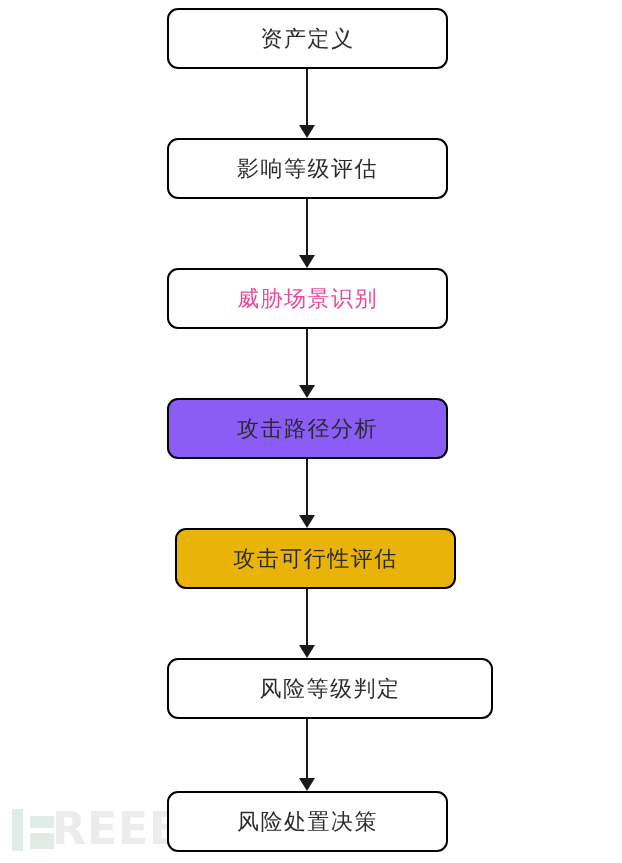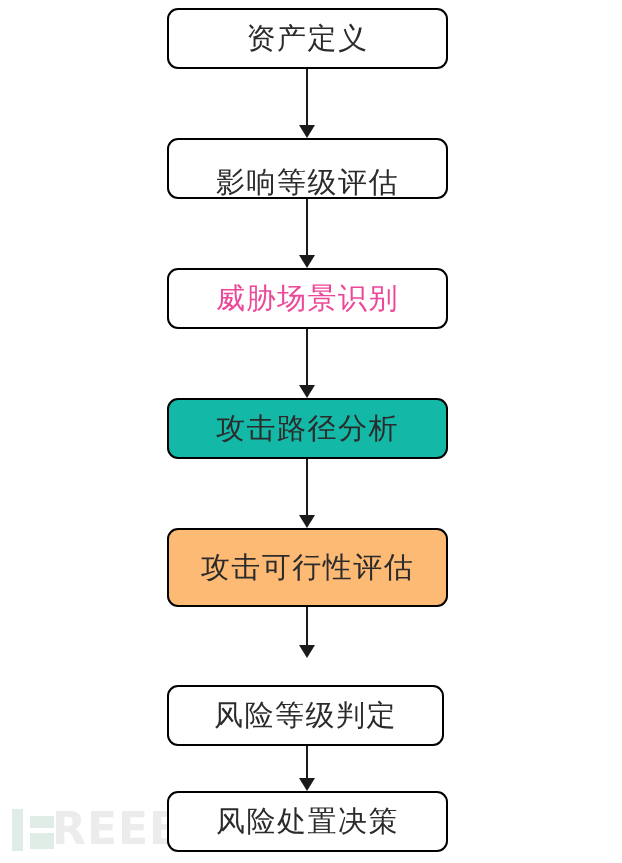--- a/index.html
+++ b/index.html
@@ -84,21 +84,21 @@
     border: 2px solid #000000;
     border-radius: 11px;
     background: #ffffff;
     display: flex;
     align-items: center;
     justify-content: center;
     z-index: 2;
   }
   .flow-node-label {
     font-family: "DejaVu Sans", "Liberation Sans", sans-serif;
-    font-size: 29px;
+    font-size: 22px;
     font-weight: 400;
     color: #2b2b2b;
     letter-spacing: 1.5px;
     white-space: nowrap;
     line-height: 1;
   }
 
   
   .flow-arrow {
     position: absolute;
@@ -159,32 +159,32 @@
     <div class="arrow-head" style="border-top-color: rgb(26, 26, 26);"></div>
   </div>
   <div class="flow-arrow" style="left: 297px; top: 719px; width: 20px; height: 72px;">
     <div class="arrow-line" style="height: 59px; background: rgb(26, 26, 26);"></div>
     <div class="arrow-head" style="border-top-color: rgb(26, 26, 26);"></div>
   </div>
 
   <div class="flow-node" style="left: 167px; top: 8px; width: 281px; height: 61px; border-color: rgb(0, 0, 0); background: rgb(255, 255, 255);">
     <span class="flow-node-label" style="color: rgb(43, 43, 43);">资产定义</span>
   </div>
-  <div class="flow-node" style="left: 167px; top: 138px; width: 281px; height: 61px; border-color: rgb(0, 0, 0); background: rgb(255, 255, 255); align-items: flex-end;">
+  <div class="flow-node" style="left: 167px; top: 138px; width: 281px; height: 61px; border-color: rgb(0, 0, 0); background: rgb(255, 255, 255);">
     <span class="flow-node-label" style="color: rgb(43, 43, 43);">影响等级评估</span>
   </div>
   <div class="flow-node" style="left: 167px; top: 268px; width: 281px; height: 61px; border-color: rgb(0, 0, 0); background: rgb(255, 255, 255);">
     <span class="flow-node-label" style="color: #ec4899;">威胁场景识别</span>
   </div>
-  <div class="flow-node" style="left: 167px; top: 398px; width: 281px; height: 61px; border-color: rgb(0, 0, 0); background: #14b8a6;">
+  <div class="flow-node" style="left: 167px; top: 398px; width: 281px; height: 61px; border-color: rgb(0, 0, 0); background: #8b5cf6;">
     <span class="flow-node-label" style="color: rgb(43, 43, 43);">攻击路径分析</span>
   </div>
-  <div class="flow-node" style="left: 167px; top: 528px; width: 281px; height: 79px; border-color: rgb(0, 0, 0); background: #fdba74;">
+  <div class="flow-node" style="left: 175px; top: 528px; width: 281px; height: 61px; border-color: rgb(0, 0, 0); background: #eab308;">
     <span class="flow-node-label" style="color: rgb(43, 43, 43);">攻击可行性评估</span>
   </div>
-  <div class="flow-node" style="left: 167px; top: 685px; width: 277px; height: 61px; border-color: rgb(0, 0, 0); background: rgb(255, 255, 255);">
+  <div class="flow-node" style="left: 167px; top: 658px; width: 326px; height: 61px; border-color: rgb(0, 0, 0); background: rgb(255, 255, 255);">
     <span class="flow-node-label" style="color: rgb(43, 43, 43);">风险等级判定</span>
   </div>
   <div class="flow-node" style="left: 167px; top: 791px; width: 281px; height: 61px; border-color: rgb(0, 0, 0); background: rgb(255, 255, 255); text-align: center;">
     <span class="flow-node-label" style="color: rgb(43, 43, 43);">风险处置决策</span>
   </div>
 
 </div>
 
 </body></html>

